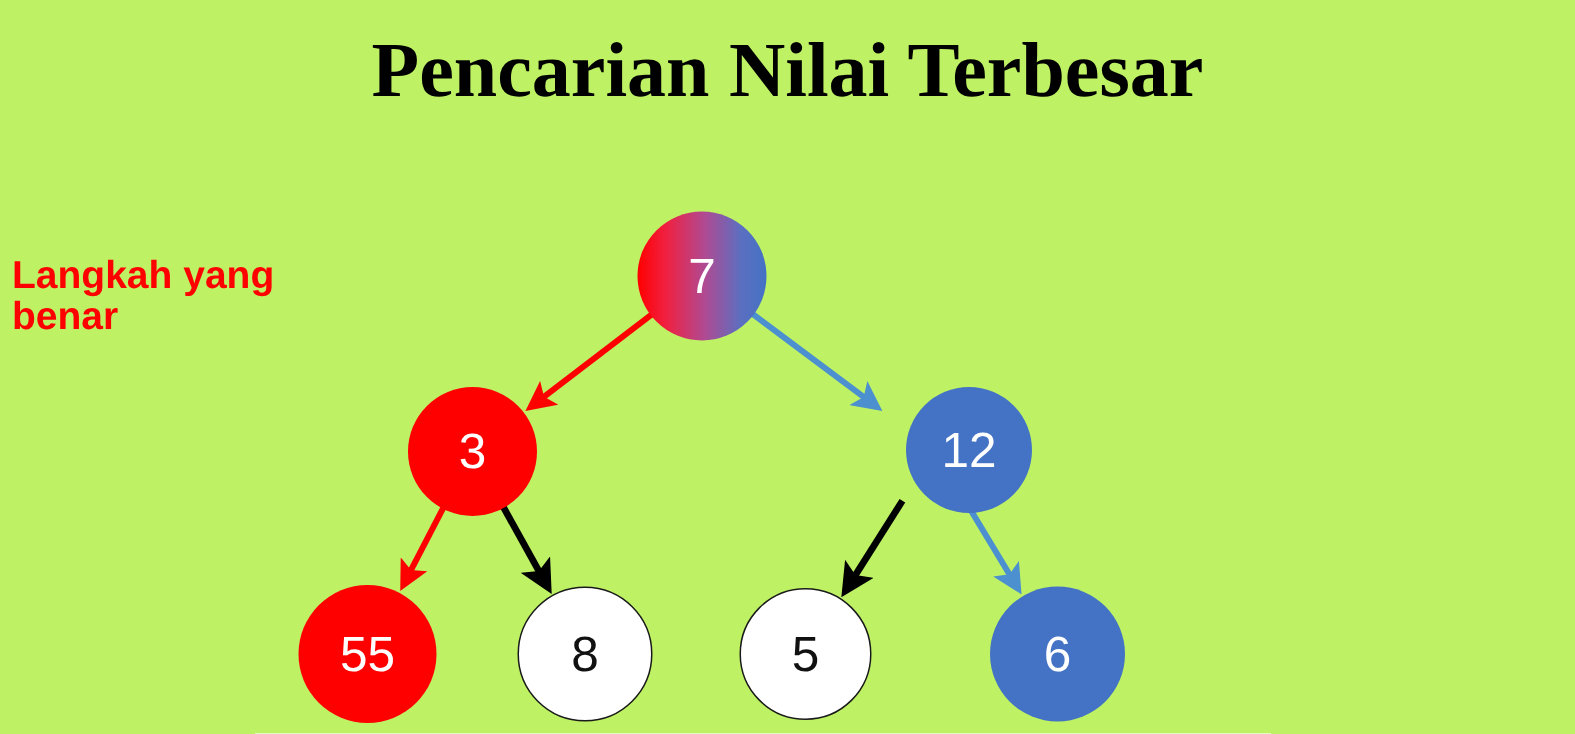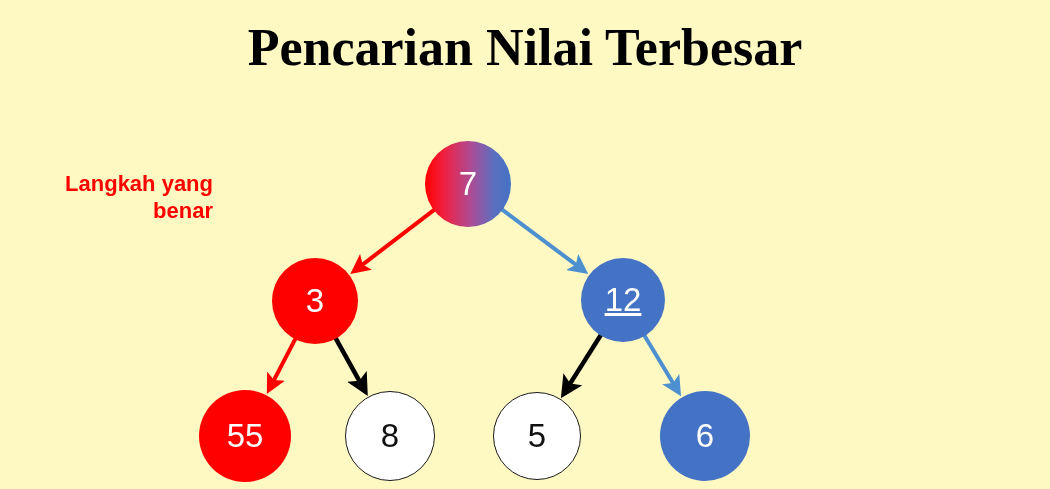--- a/index.html
+++ b/index.html
@@ -4,44 +4,44 @@
 <style>
   html, body {
     margin: 0;
     padding: 0;
     background: #ffffff;
   }
   #canvas {
     position: relative;
     width: 1050px;
     height: 489px;
-    background: #fef9c3;
+    background: #bef264;
     overflow: hidden;
     font-family: "Liberation Sans", sans-serif;
   }
   #title {
     position: absolute;
     left: 0;
     top: 18px;
     width: 1050px;
     text-align: center;
     font-family: "Liberation Serif", serif;
     font-weight: bold;
     font-size: 52px;
     color: #000000;
     letter-spacing: 0px;
     white-space: nowrap;
   }
   .side-label {
     position: absolute;
     font-family: "Liberation Sans", sans-serif;
     font-weight: bold;
-    font-size: 22px;
+    font-size: 26px;
     line-height: 27px;
-    text-align: right;
+    text-align: left;
     white-space: pre-line;
   }
   #label-left {
     left: 8px;
     top: 170px;
     width: 205px;
     color: #FF0000;
   }
   #label-right {
     left: 790px;
@@ -122,21 +122,21 @@
       </g>
   </svg>
 
   <div id="node-layer">
       <div class="node node-grad" style="left: 425px; top: 141px; width: 86px; height: 86px;">
         <span class="node-label">7</span>
       </div>
       <div class="node node-red" style="left: 272px; top: 258px; width: 86px; height: 86px;">
         <span class="node-label">3</span>
       </div>
-      <div class="node node-blue" style="left: 581px; top: 258px; width: 84px; height: 84px; text-decoration: underline;">
+      <div class="node node-blue" style="left: 604px; top: 258px; width: 84px; height: 84px;">
         <span class="node-label">12</span>
       </div>
       <div class="node node-red" style="left: 199px; top: 390px; width: 92px; height: 92px;">
         <span class="node-label">55</span>
       </div>
       <div class="node node-white" style="left: 345px; top: 391px; width: 90px; height: 90px;">
         <span class="node-label">8</span>
       </div>
       <div class="node node-white" style="left: 493px; top: 392px; width: 88px; height: 88px;">
         <span class="node-label">5</span>

